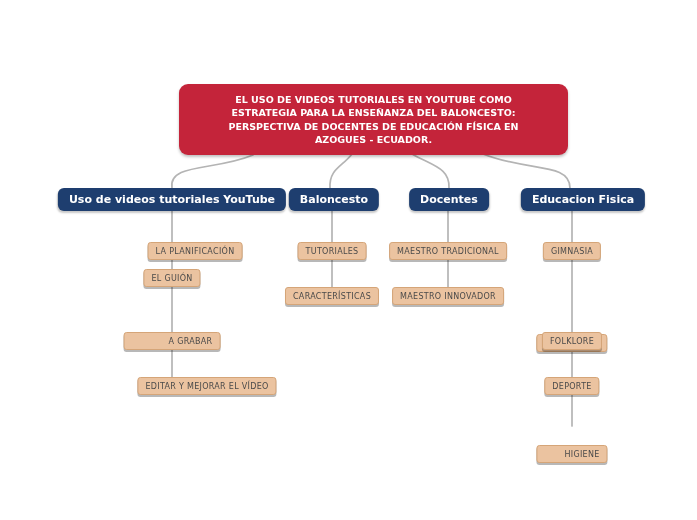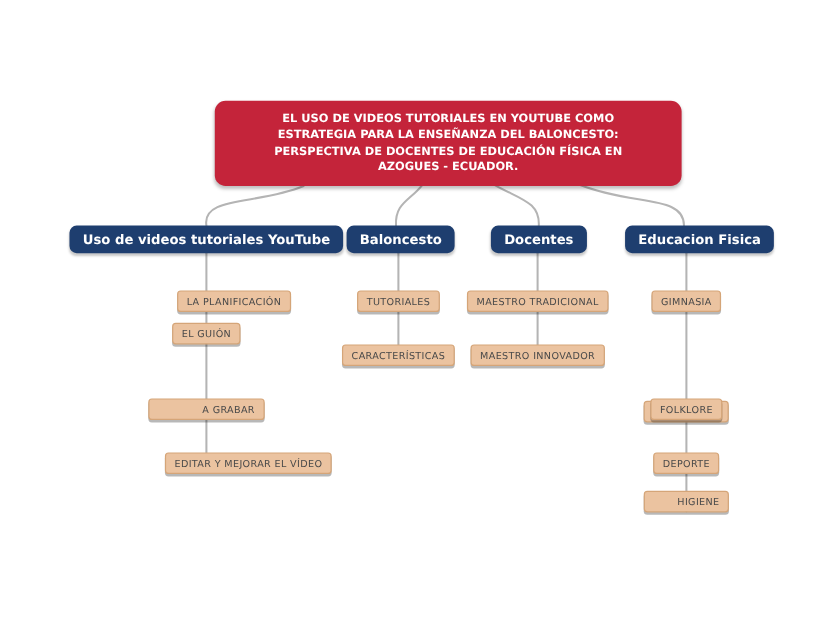--- a/index.html
+++ b/index.html
@@ -100,15 +100,15 @@
   <div class="child-node" style="left:332px; top:242px;">TUTORIALES</div>
   <div class="child-node" style="left:332px; top:287px;">CARACTERÍSTICAS</div>
 
   <div class="child-node" style="left:448px; top:242px;">MAESTRO TRADICIONAL</div>
   <div class="child-node" style="left:448px; top:287px;">MAESTRO INNOVADOR</div>
 
   <div class="child-node" style="left:572px; top:242px;">GIMNASIA</div>
   <div class="child-node" style="left:572px; top:287px;margin-top:47px;">RECREACIÓN</div>
   <div class="child-node" style="left:572px; top:332px;">FOLKLORE</div>
   <div class="child-node" style="left:572px; top:377px;">DEPORTE</div>
-  <div class="child-node" style="left:572px; top:409px;padding-left:27px;">HIGIENE</div>
+  <div class="child-node" style="left:572px; top:445px;padding-left:27px;">HIGIENE</div>
 
 </div>
 
 </body></html>

